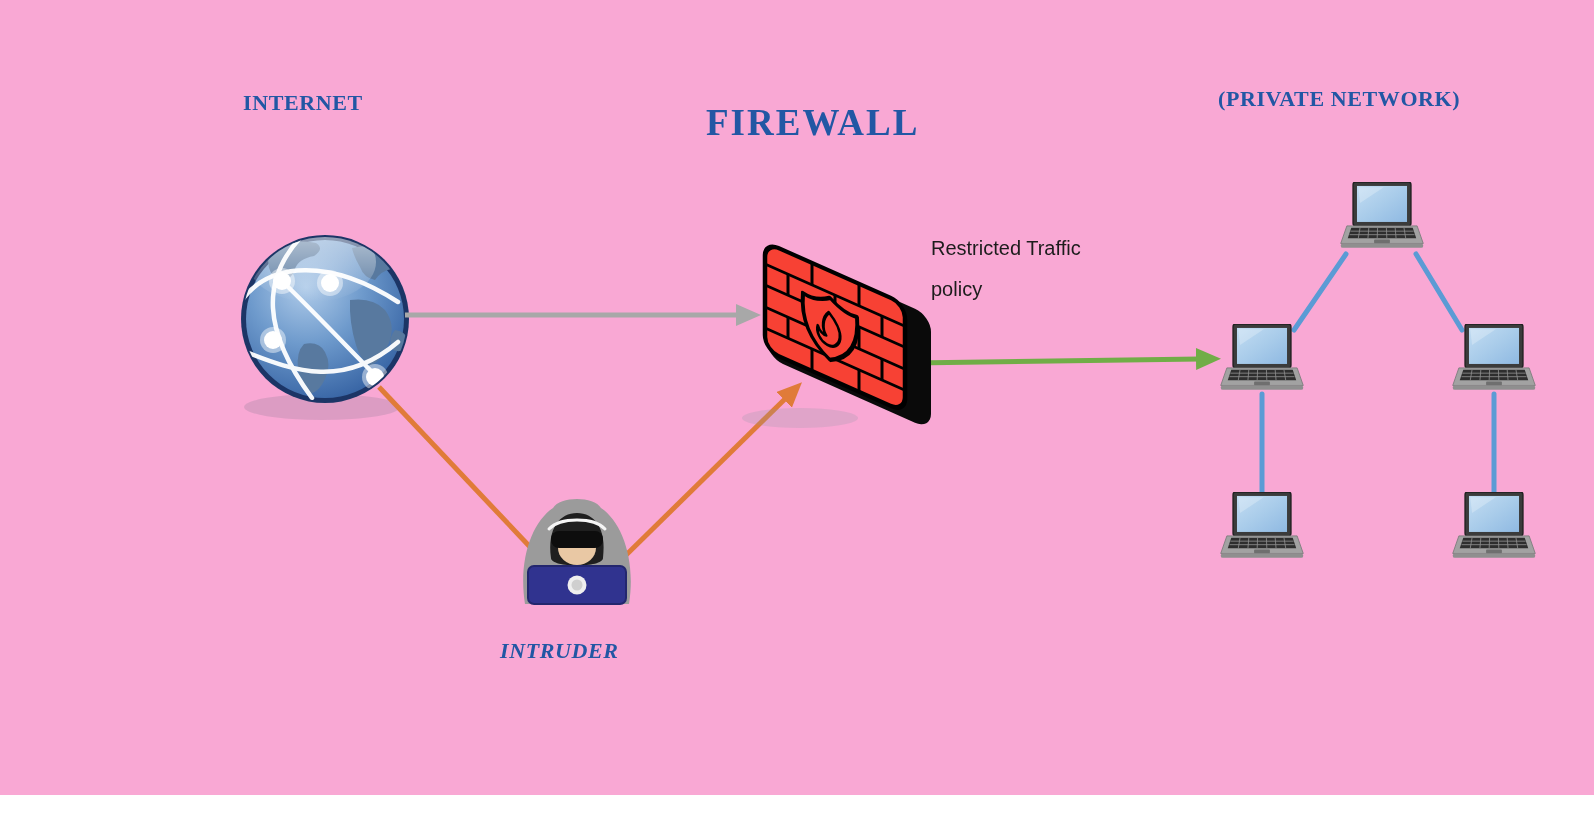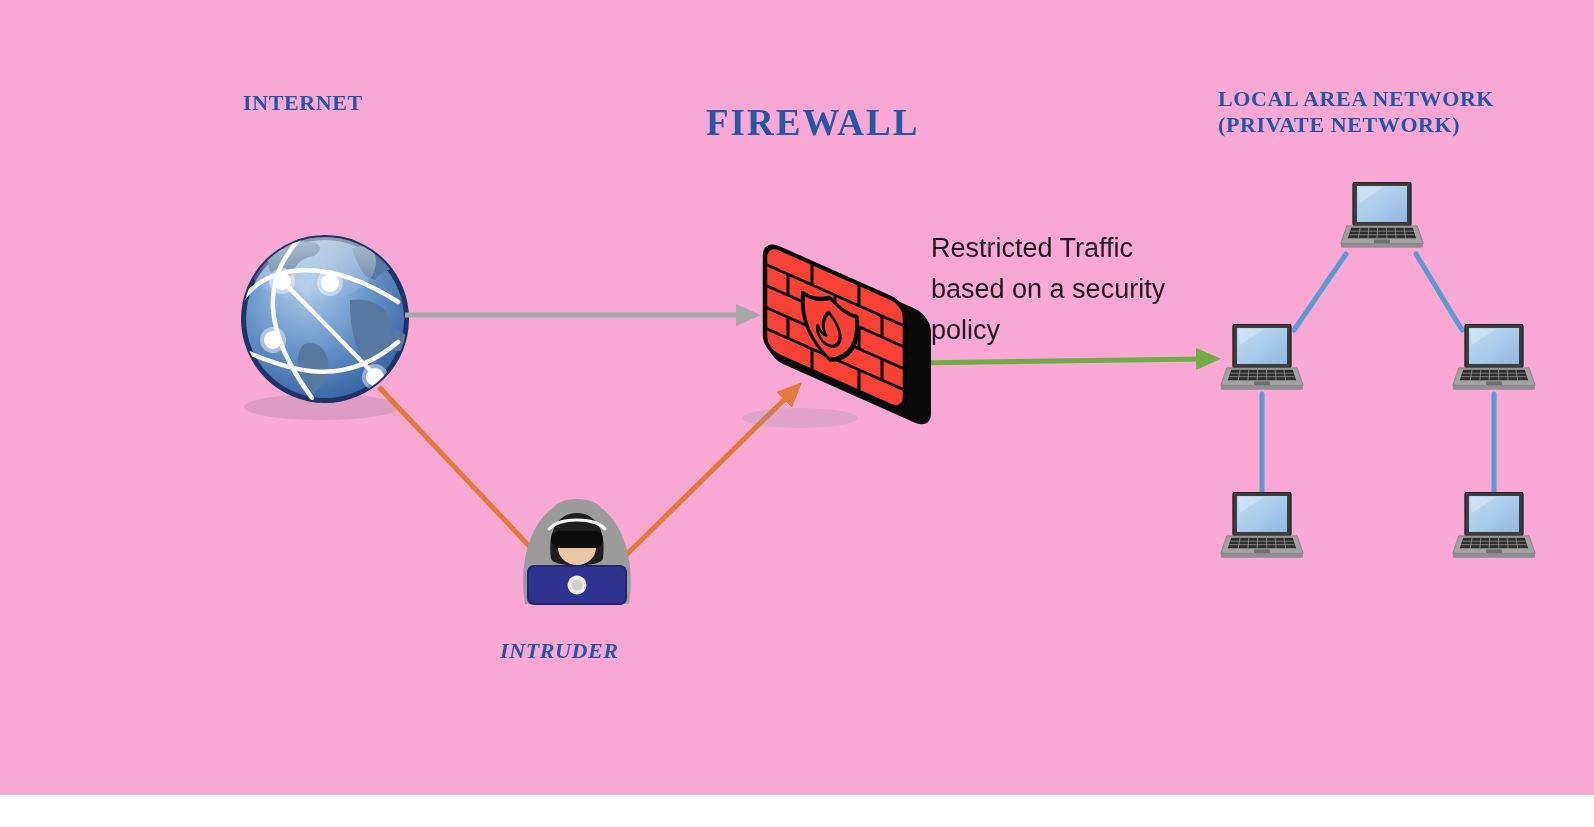--- a/index.html
+++ b/index.html
@@ -10,21 +10,21 @@
   .diagram-svg{position:absolute;left:0;top:0;}
   .heading{
     position:absolute;color:var(--heading-blue,#2257A4);
     font-family:"Liberation Serif","DejaVu Serif",serif;font-weight:700;
     font-size:22px;line-height:26px;letter-spacing:.6px;white-space:nowrap;
   }
   .heading-firewall{font-size:37px;letter-spacing:2px;}
   .heading-intruder{width:160px;text-align:left;font-style:italic;}
   .label{
     position:absolute;color:var(--label-black,#1c1c1c);
-    font-size:27px;line-height:41px;white-space:nowrap;
+    font-size:20px;line-height:41px;white-space:nowrap;
   }
   .label span{display:block;}
 </style>
 </head>
 <body>
 
 <div class="canvas">
 
   <svg class="diagram-svg" width="1594" height="827" viewBox="0 0 1594 827">
     <defs>
@@ -170,27 +170,25 @@
     </g>
   </svg>
 
   <div class="heading" style="left:243px;top:90px">
     <div>INTERNET</div>
   </div>
 
   <div class="heading heading-firewall" style="left:706px;top:110px">FIREWALL</div>
 
   <div class="heading" style="left:1218px;top:86px">
-    <div>LOCAL AREA NETWORK</div>
     <div>(PRIVATE NETWORK)</div>
   </div>
 
   <div class="heading heading-intruder" style="left:500px;top:638px">INTRUDER</div>
 
 
   <div class="label" style="left:931px;top:228px">
     <span>Restricted Traffic</span>
-    <span>based on a security</span>
     <span>policy</span>
   </div>
 
 
 </div>
 
 </body></html>

